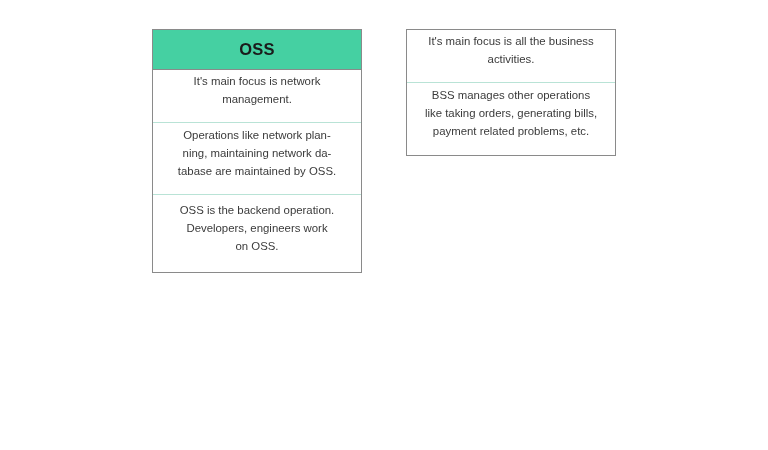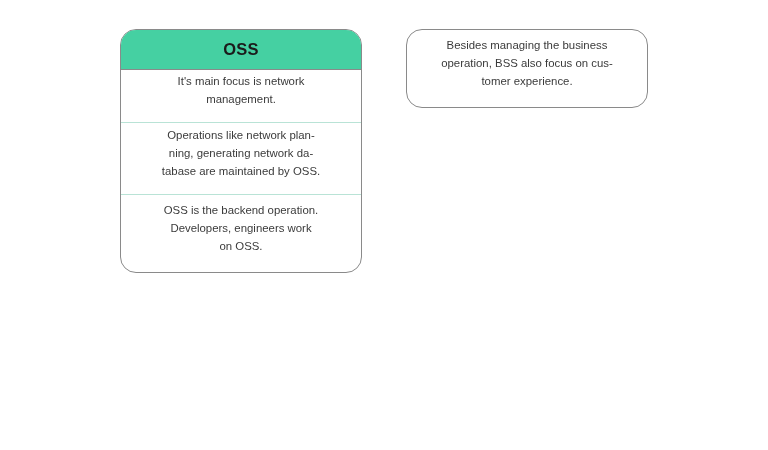--- a/index.html
+++ b/index.html
@@ -22,23 +22,23 @@
     height: 450px;
     display: flex;
     justify-content: center;
     align-items: flex-start;
     gap: 44px;
     padding-top: 29px;
     box-sizing: border-box;
   }
 
   .compare-card {
-    width: 242px;
+    width: 210px;
     border: 1px solid #8a8a8a;
-    border-radius: 16px;
+    border-radius: 0;
     background: #ffffff;
     box-sizing: border-box;
     overflow: hidden;
   }
 
   .card-header {
     background: #45D0A2;
     height: 39px;
     display: flex;
     align-items: center;
@@ -94,34 +94,38 @@
     <div class="card-header">
       <span class="card-header-title">OSS</span>
     </div>
     <div class="card-rows">
       <div class="card-row r-h2">
         <span class="card-row-text">It's main focus is network
 management.</span>
       </div>
       <div class="card-row r-h3">
         <span class="card-row-text">Operations like network plan-
-ning, generating network da-
+ning, maintaining network da-
 tabase are maintained by OSS.</span>
       </div>
       <div class="card-row r-h4">
         <span class="card-row-text">OSS is the backend operation.
 Developers, engineers work
 on OSS.</span>
       </div>
     </div>
   </div>
 
   <div class="compare-card">
     <div class="card-rows">
-      <div class="card-row r-h4">
-        <span class="card-row-text">Besides managing the business
-operation, BSS also focus on cus-
-tomer experience.</span>
+      <div class="card-row r-h2">
+        <span class="card-row-text">It's main focus is all the business
+activities.</span>
+      </div>
+      <div class="card-row r-h3">
+        <span class="card-row-text">BSS manages other operations
+like taking orders, generating bills,
+payment related problems, etc.</span>
       </div>
     </div>
   </div>
 
 </div>
 
 </body></html>

